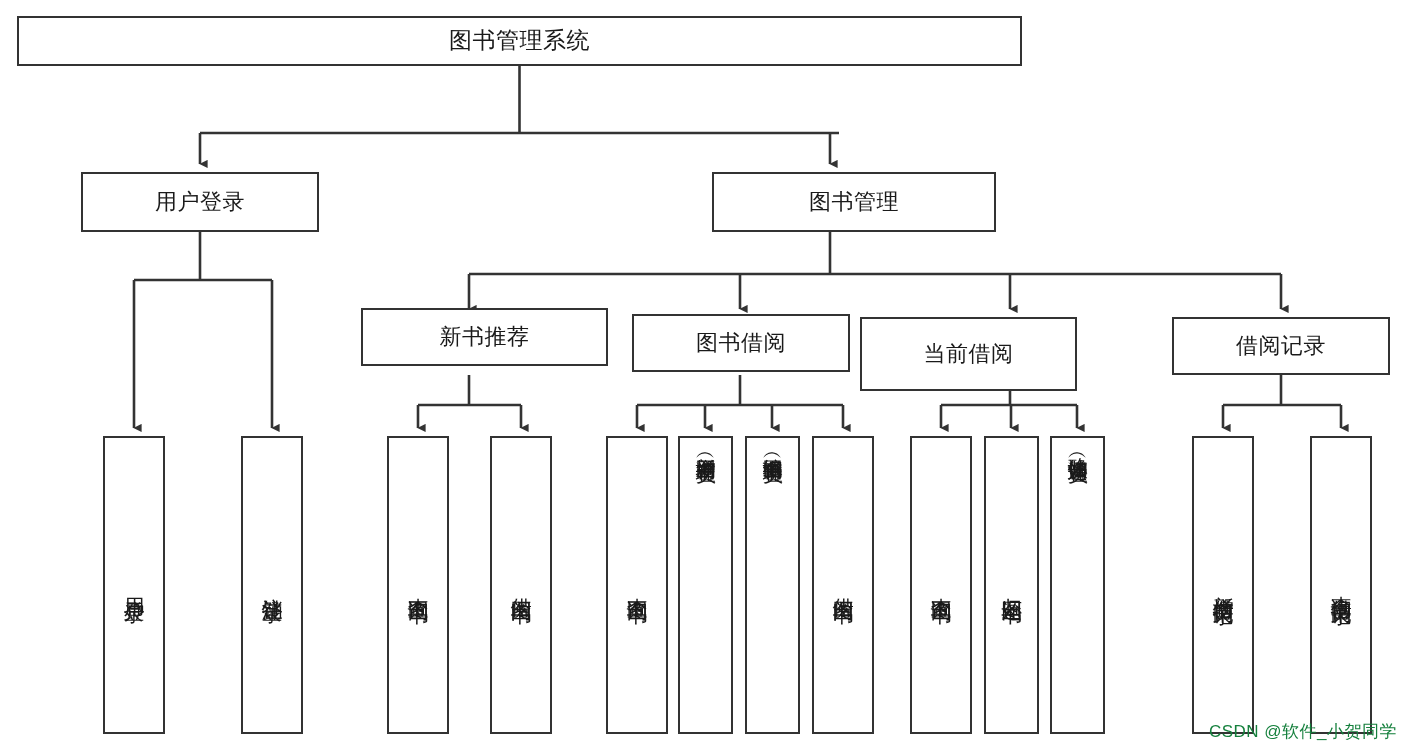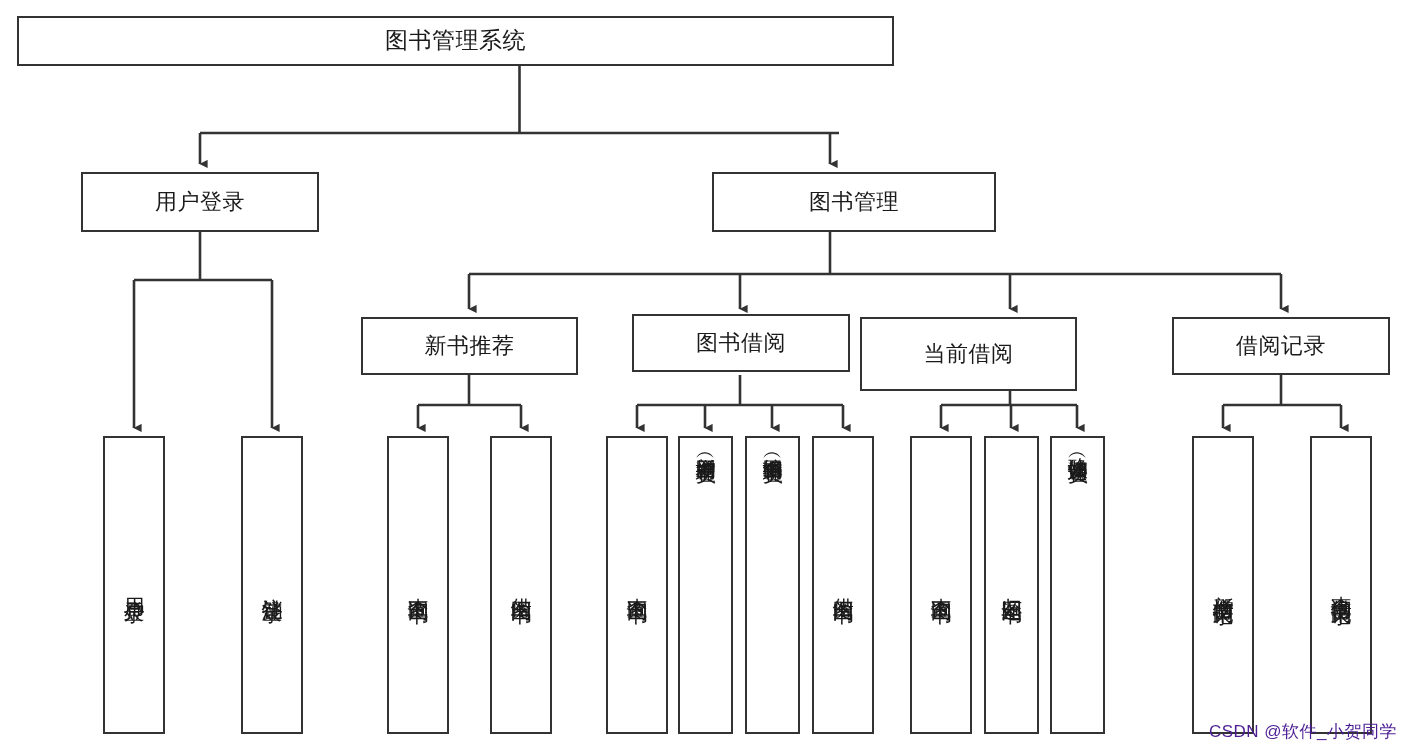--- a/index.html
+++ b/index.html
@@ -75,21 +75,21 @@
   }
   .node.vert.mid-aligned {
     align-items: center;
     padding-top: 0;
   }
   #watermark {
     position: absolute;
     right: 8px;
     bottom: 4px;
     font-size: 17px;
-    color: #4c1d95;
+    color: #15803d;
     letter-spacing: 0.5px;
     z-index: 5;
     white-space: nowrap;
   }
 </style>
 </head>
 <body>
 
 <div id="diagram-root">
 
@@ -136,32 +136,32 @@
       <path d="M1011,405 L1011,428" marker-end="url(#arrowhead)"></path>
       <path d="M1077,405 L1077,428" marker-end="url(#arrowhead)"></path>
 
       <path d="M1281,375 L1281,405"></path>
       <path d="M1223,405 L1341,405"></path>
       <path d="M1223,405 L1223,428" marker-end="url(#arrowhead)"></path>
       <path d="M1341,405 L1341,428" marker-end="url(#arrowhead)"></path>
     </g>
   </svg>
 
-  <div class="node horiz root" style="left:17px; top:16px; width:877px; height:50px;">
+  <div class="node horiz root" style="left:17px; top:16px; width:1005px; height:50px;">
     <span class="node-label">图书管理系统</span>
   </div>
 
   <div class="node horiz" style="left:81px; top:172px; width:238px; height:60px;">
     <span class="node-label">用户登录</span>
   </div>
   <div class="node horiz" style="left:712px; top:172px; width:284px; height:60px;">
     <span class="node-label">图书管理</span>
   </div>
 
-  <div class="node horiz" style="left:361px; top:317px; width:217px; height:58px;justify-content:center;">
+  <div class="node horiz" style="left:361px; top:308px; width:247px; height:58px;justify-content:center;">
     <span class="node-label">新书推荐</span>
   </div>
   <div class="node horiz" style="left:632px; top:314px; width:218px; height:58px;">
     <span class="node-label">图书借阅</span>
   </div>
   <div class="node horiz" style="left:860px; top:317px; width:217px; height:74px;">
     <span class="node-label">当前借阅</span>
   </div>
   <div class="node horiz" style="left:1172px; top:317px; width:218px; height:58px;font-family:Liberation Serif, serif;">
     <span class="node-label">借阅记录</span>

